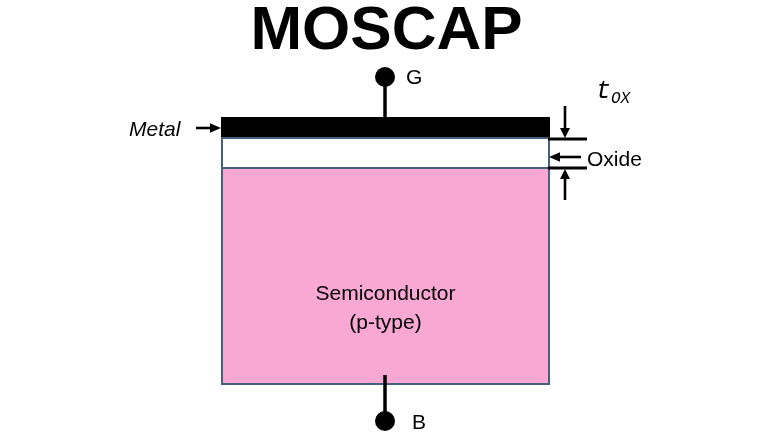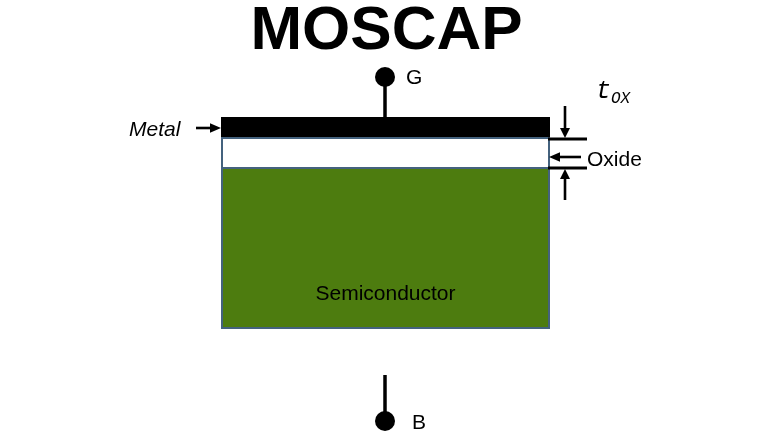--- a/index.html
+++ b/index.html
@@ -40,22 +40,22 @@
   }
   #oxide-layer {
     left: 221px; top: 137px;
     width: 329px; height: 32px;
     background: #ffffff;
     border: 2px solid #44627E;
     box-sizing: border-box;
   }
   #semiconductor-layer {
     left: 221px; top: 167px;
-    width: 329px; height: 162px;
-    background: #4d7c0f;
+    width: 329px; height: 218px;
+    background: #f9a8d4;
     border: 2px solid #44627E;
     box-sizing: border-box;
   }
   #semiconductor-label {
     left: 0; right: 0; top: 109px;
     text-align: center;
     font-size: 21px;
     line-height: 29px;
   }
 
@@ -90,20 +90,21 @@
 
 <div id="canvas">
 
   <div id="title" class="abs">MOSCAP</div>
 
   <div id="metal-layer" class="abs"></div>
   <div id="oxide-layer" class="abs"></div>
   <div id="semiconductor-layer" class="abs">
     <div id="semiconductor-label" class="abs">
       <div>Semiconductor</div>
+      <div>(p-type)</div>
     </div>
   </div>
 
   <div id="metal-label" class="abs lbl">Metal</div>
   <div id="oxide-label" class="abs lbl">Oxide</div>
   <div id="gate-label" class="abs lbl">G</div>
   <div id="body-label" class="abs lbl">B</div>
   <div id="tox-label" class="abs"><span>t</span><span class="sub">OX</span></div>
 
   <svg id="overlay" class="abs" viewBox="0 0 773 435" xmlns="http://www.w3.org/2000/svg">

